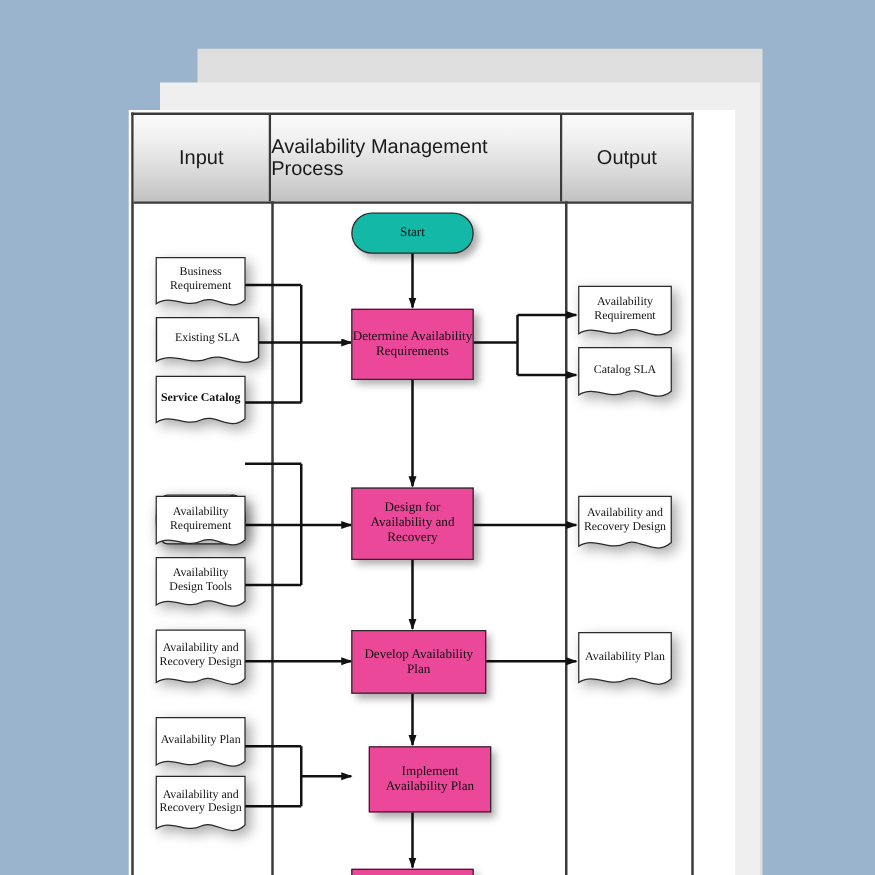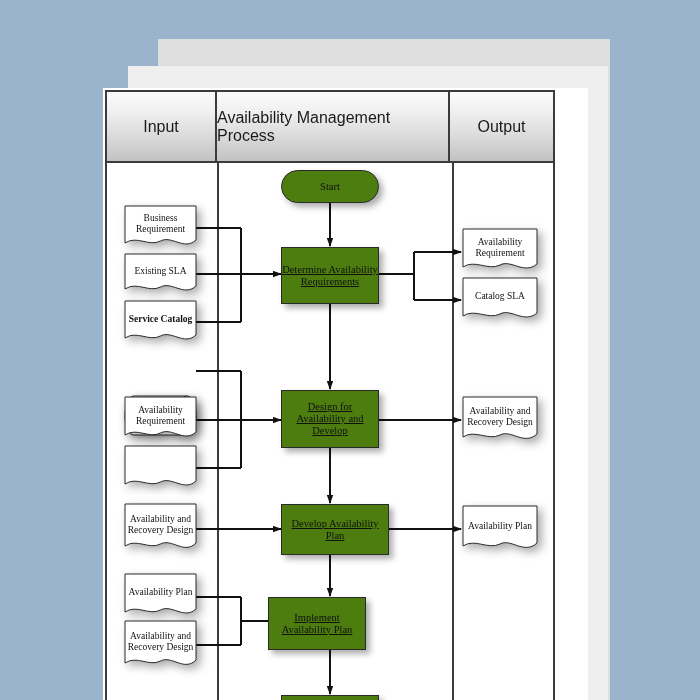--- a/index.html
+++ b/index.html
@@ -33,23 +33,23 @@
 
   #lanes{position:absolute;left:0;top:69px;right:0;bottom:0;}
   .lane-div{position:absolute;top:0;bottom:0;width:2px;background:#3b3b3b;}
   #div1{left:110px;} #div2{left:345px;}
 
   
   .node{position:absolute;box-sizing:border-box;
     font-family:"Liberation Serif", serif;color:#111;
     display:flex;align-items:center;justify-content:center;text-align:center;
     line-height:1.12;}
-  .proc{background:#4d7c0f;border:1px solid #2a2a2a;
-    box-shadow:4px 4px 6px rgba(0,0,0,.32);font-size:10.5px;text-decoration:underline;}
-  .start{background:#4d7c0f;border:1px solid #2a2a2a;border-radius:26px;
+  .proc{background:#ec4899;border:1px solid #2a2a2a;
+    box-shadow:4px 4px 6px rgba(0,0,0,.32);font-size:10.5px;}
+  .start{background:#14b8a6;border:1px solid #2a2a2a;border-radius:26px;
     box-shadow:4px 4px 6px rgba(0,0,0,.32);font-size:10.5px;}
 
   
   .doc{filter:drop-shadow(4px 4px 5px rgba(0,0,0,.34));}
   .doc svg{position:absolute;left:0;top:0;width:100%;height:100%;}
   .doc .lbl{position:relative;z-index:2;font-family:"Liberation Serif",serif;
     font-size:9.5px;color:#111;text-align:center;line-height:1.15;
     width:100%;padding-bottom:8px;box-sizing:border-box;}
   .doc{display:flex;align-items:center;justify-content:center;position:absolute;}
 
@@ -127,32 +127,32 @@
 
     <path d="M379,420 L461,420" marker-end="url(#ah)"></path>
 
     <path d="M379,529 L461,529" marker-end="url(#ah)"></path>
   </g>
 </svg>
 
 <div class="node start" id="n-start" style="left:281px;top:170px;width:98px;height:33px;">Start</div>
 
 <div class="node proc" id="n-p1" style="left:281px;top:247px;width:98px;height:57px;">Determine Availability Requirements</div>
-<div class="node proc" id="n-p2" style="left:281px;top:390px;width:98px;height:58px;">Design for Availability and Develop</div>
+<div class="node proc" id="n-p2" style="left:281px;top:390px;width:98px;height:58px;">Design for Availability and Recovery</div>
 <div class="node proc" id="n-p3" style="left:281px;top:504px;width:108px;height:51px;">Develop Availability Plan</div>
-<div class="node proc" id="n-p4" style="left:268px;top:597px;width:98px;height:53px;">Implement Availability Plan</div>
+<div class="node proc" id="n-p4" style="left:295px;top:597px;width:98px;height:53px;">Implement Availability Plan</div>
 <div class="node proc" id="n-p5" style="left:281px;top:695px;width:98px;height:40px;"></div>
 
 <div class="doc" id="d-i1" style="left:124px;top:205px;width:73px;height:46px;">
   <svg viewBox="0 0 73 46" preserveAspectRatio="none">
       <path d="M1,1 H72 V35 C60,46 48,30 36.5,36 C25,42 13,30 1,38 Z" fill="#fff" stroke="#2a2a2a" stroke-width="1"></path>
     </svg>
   <div class="lbl">Business Requirement</div>
 </div>
-<div class="doc" id="d-i2" style="left:124px;top:253px;width:73px;height:44px;">
+<div class="doc" id="d-i2" style="left:124px;top:253px;width:84px;height:44px;">
   <svg viewBox="0 0 73 44" preserveAspectRatio="none">
       <path d="M1,1 H72 V33 C60,44 48,28 36.5,34 C25,40 13,28 1,36 Z" fill="#fff" stroke="#2a2a2a" stroke-width="1"></path>
     </svg>
   <div class="lbl">Existing SLA</div>
 </div>
 <div class="doc" id="d-i3" style="left:124px;top:300px;width:73px;height:46px;font-weight:bold;">
   <svg viewBox="0 0 73 46" preserveAspectRatio="none">
       <path d="M1,1 H72 V35 C60,46 48,30 36.5,36 C25,42 13,30 1,38 Z" fill="#fff" stroke="#2a2a2a" stroke-width="1"></path>
     </svg>
   <div class="lbl">Service Catalog</div>
@@ -169,20 +169,21 @@
 <div class="doc" id="d-i5" style="left:124px;top:396px;width:73px;height:47px;">
   <svg viewBox="0 0 73 47" preserveAspectRatio="none">
       <path d="M1,1 H72 V36 C60,47 48,31 36.5,37 C25,43 13,31 1,39 Z" fill="#fff" stroke="#2a2a2a" stroke-width="1"></path>
     </svg>
   <div class="lbl">Availability Requirement</div>
 </div>
 <div class="doc" id="d-i6" style="left:124px;top:445px;width:73px;height:47px;">
   <svg viewBox="0 0 73 47" preserveAspectRatio="none">
       <path d="M1,1 H72 V36 C60,47 48,31 36.5,37 C25,43 13,31 1,39 Z" fill="#fff" stroke="#2a2a2a" stroke-width="1"></path>
     </svg>
+  <div class="lbl">Availability Design Tools</div>
 </div>
 <div class="doc" id="d-i7" style="left:124px;top:503px;width:73px;height:52px;">
   <svg viewBox="0 0 73 52" preserveAspectRatio="none">
       <path d="M1,1 H72 V40 C60,52 48,35 36.5,41 C25,47 13,35 1,43 Z" fill="#fff" stroke="#2a2a2a" stroke-width="1"></path>
     </svg>
   <div class="lbl">Availability and Recovery Design</div>
 </div>
 <div class="doc" id="d-i8" style="left:124px;top:573px;width:73px;height:47px;">
   <svg viewBox="0 0 73 47" preserveAspectRatio="none">
       <path d="M1,1 H72 V36 C60,47 48,31 36.5,37 C25,43 13,31 1,39 Z" fill="#fff" stroke="#2a2a2a" stroke-width="1"></path>

